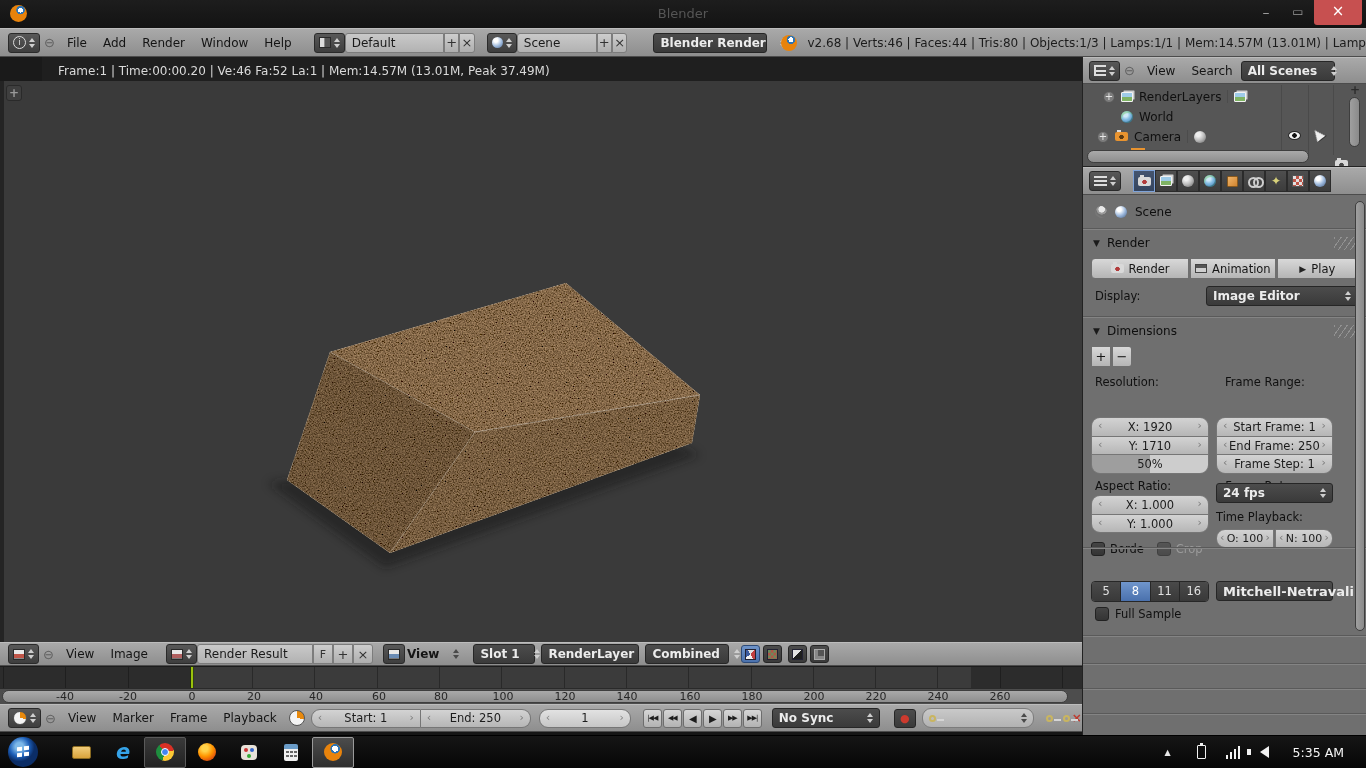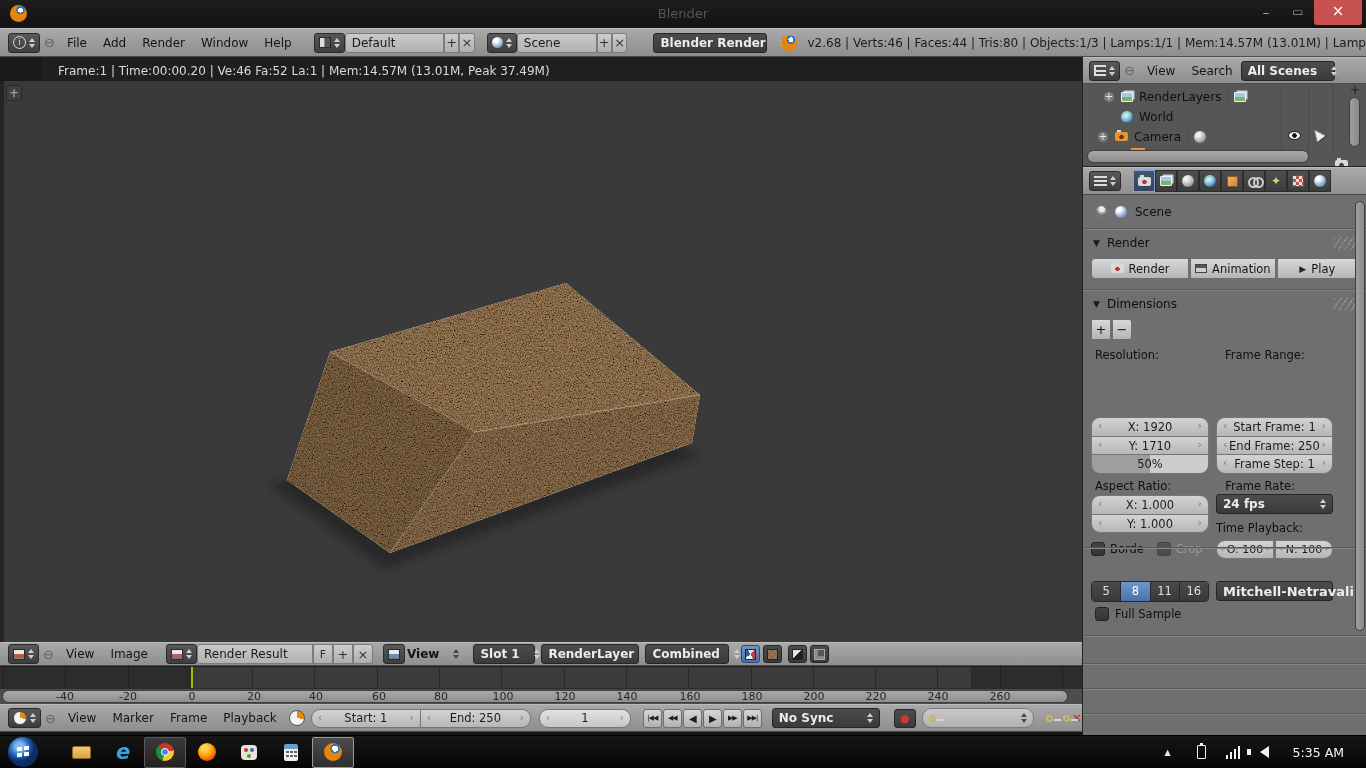--- a/index.html
+++ b/index.html
@@ -437,20 +437,30 @@
       </div>
       <div class="lbtn" style="flex:1;border-radius:0;">
         <span class="ic" style="width:12px;height:9px;background:linear-gradient(180deg,#555 0 3px,#cfcfcf 3px);border:1px solid #444;"></span>
         <span>Animation</span>
       </div>
       <div class="lbtn" style="flex:0.95;border-radius:0 4px 4px 0;">
         <span style="font-size:9px;color:#222;">▶</span>
         <span>Play</span>
       </div>
     </div>
+    <div class="row" style="margin:7px 8px 0 12px;">
+      <span class="plabel">Display:</span>
+      <div class="dsel" style="margin-left:auto;width:152px;">
+        <span class="lbl">Image Editor</span>
+        <span class="ud">
+            <i class="u"></i>
+            <i class="d"></i>
+          </span>
+      </div>
+    </div>
 
     <div class="pdiv" style="margin-top:10px;"></div>
     <div class="phead" style="margin:6px 0 0 10px;">
       <span class="tri">▼</span>
       <span>Dimensions</span>
       <span class="grip" style="right:10px;"></span>
     </div>
     <div class="row" style="margin:8px 8px 0 8px;gap:1px;">
       <span class="lbtn" style="width:20px;border-radius:0;font-size:13px;">+</span>
       <span class="lbtn" style="width:20px;border-radius:0 3px 3px 0;font-size:13px;">−</span>
@@ -507,21 +517,21 @@
           <span>Y: 1.000</span>
           <span class="na r">›</span>
       </div>
       <div class="row" style="margin-top:9px;gap:5px;">
         <span class="cb"></span>
         <span class="plabel">Borde</span>
         <span class="cb" style="margin-left:8px;opacity:.6;"></span>
         <span class="plabel" style="color:#9b9b9b;">Crop</span>
       </div>
     </div>
-    <div class="abs" style="left:133px;top:327px;width:117px;">
+    <div class="abs" style="left:133px;top:316px;width:117px;">
       <div class="dsel" style="width:117px;">
         <span class="lbl">24 fps</span>
         <span class="ud">
             <i class="u"></i>
             <i class="d"></i>
           </span>
       </div>
       <div class="plabel" style="margin-top:7px;">Time Playback:</div>
       <div class="row" style="margin-top:5px;gap:1px;">
         <div class="numf" style="flex:1;border-radius:9px 0 0 9px;font-size:11px;">

